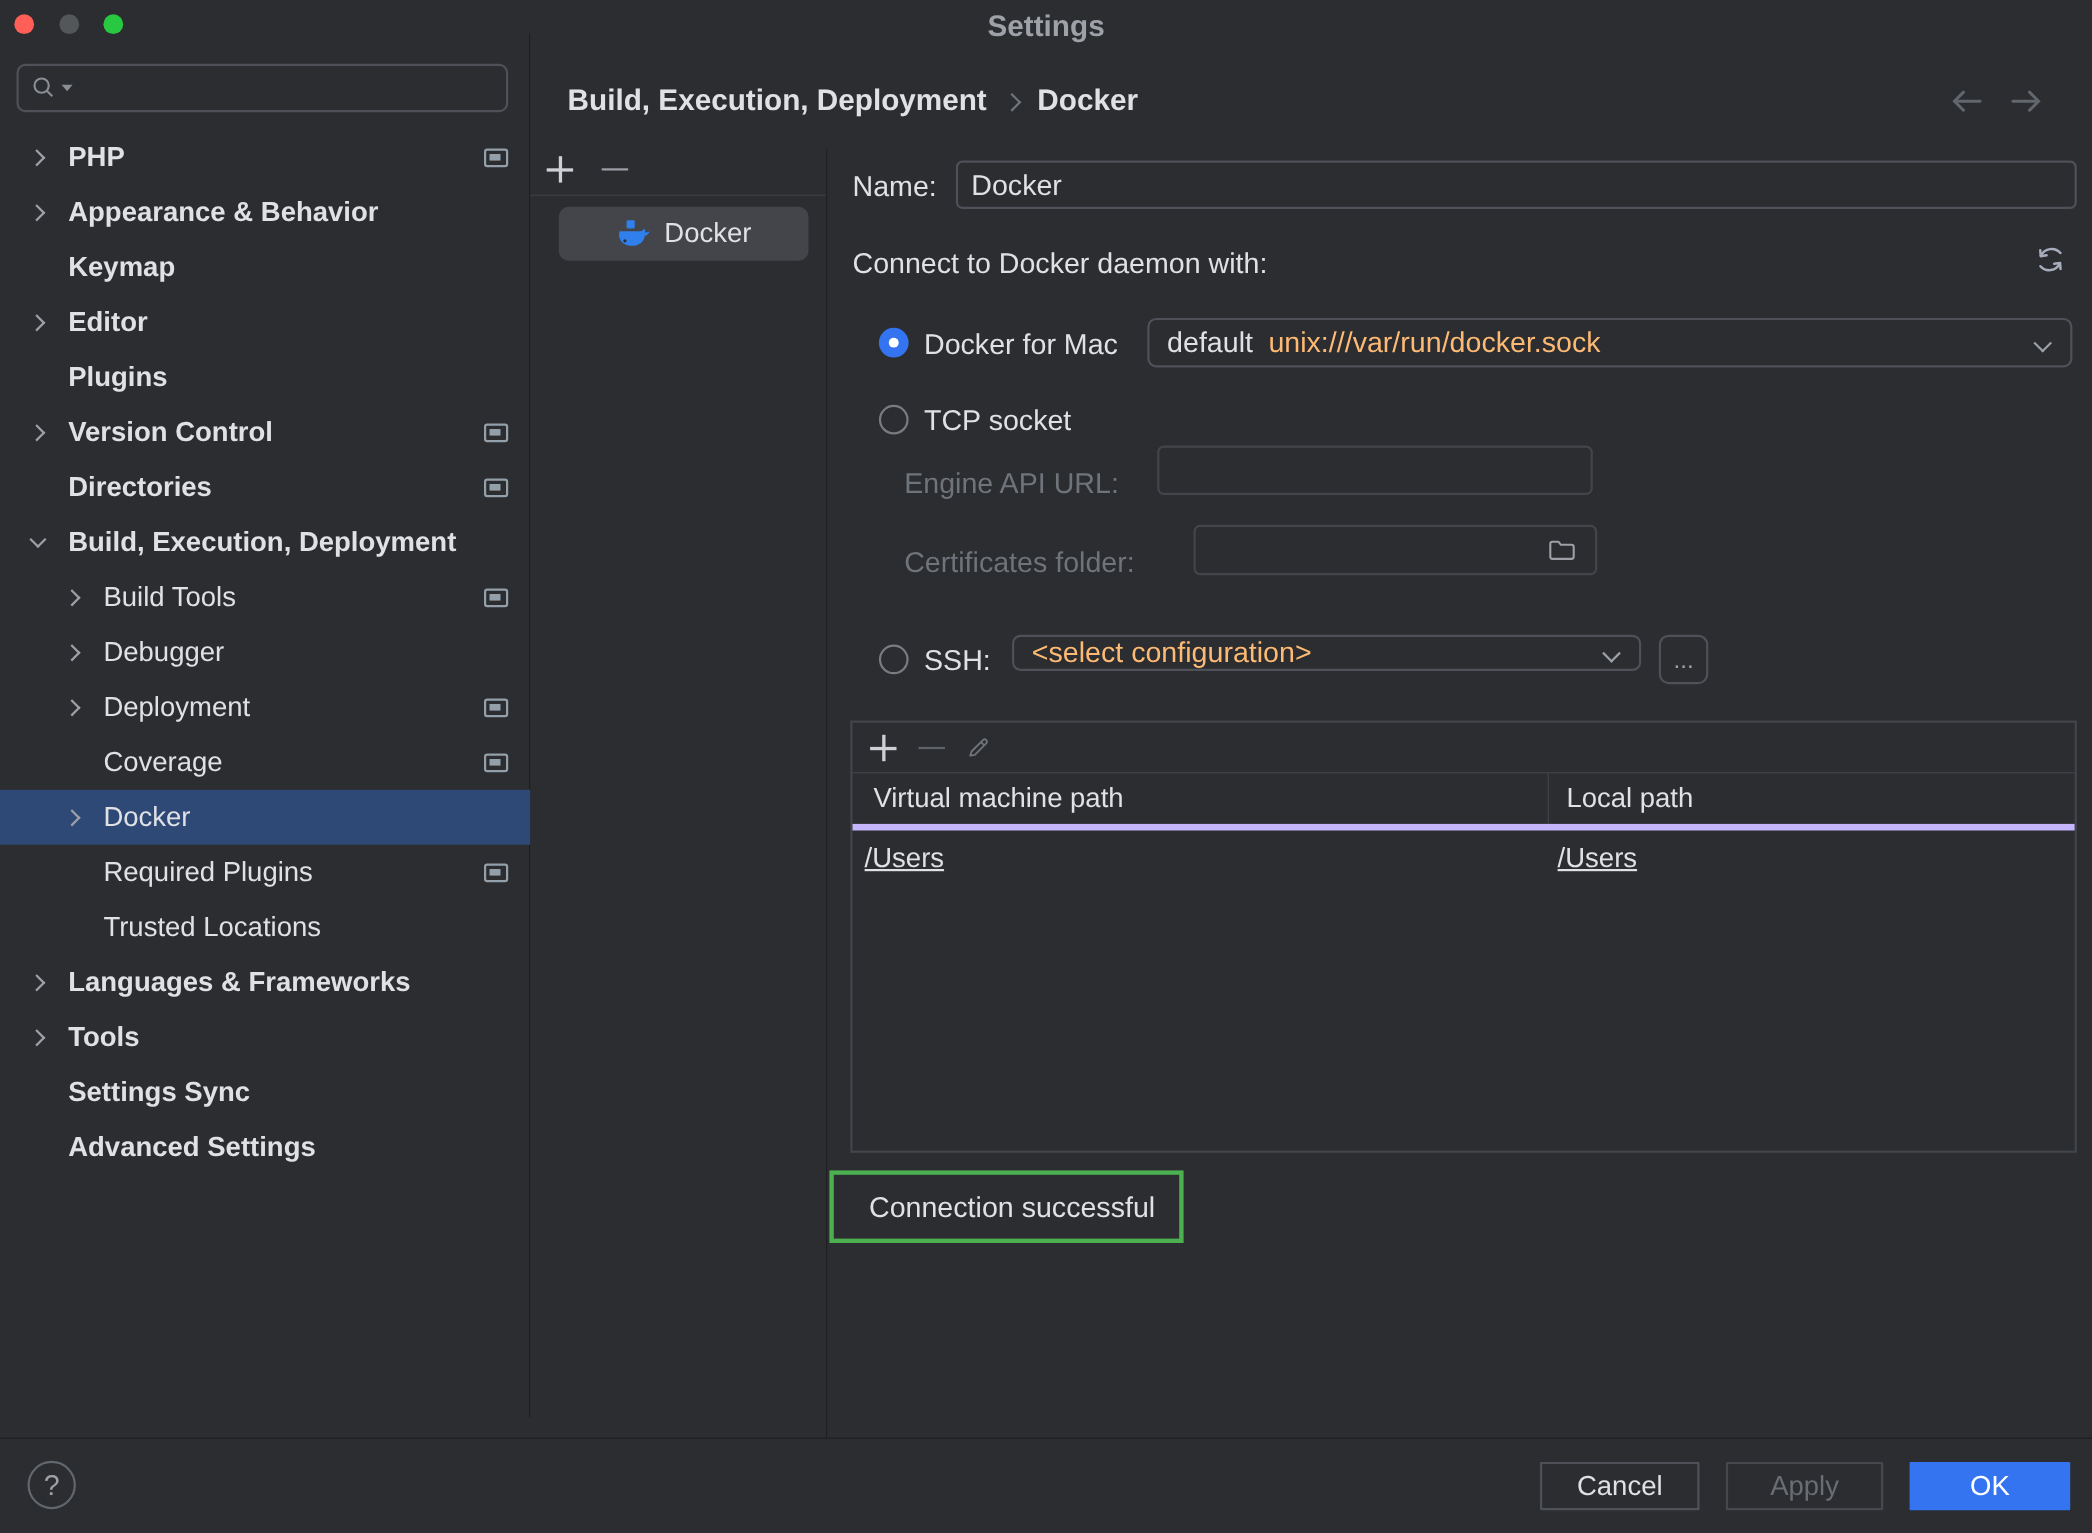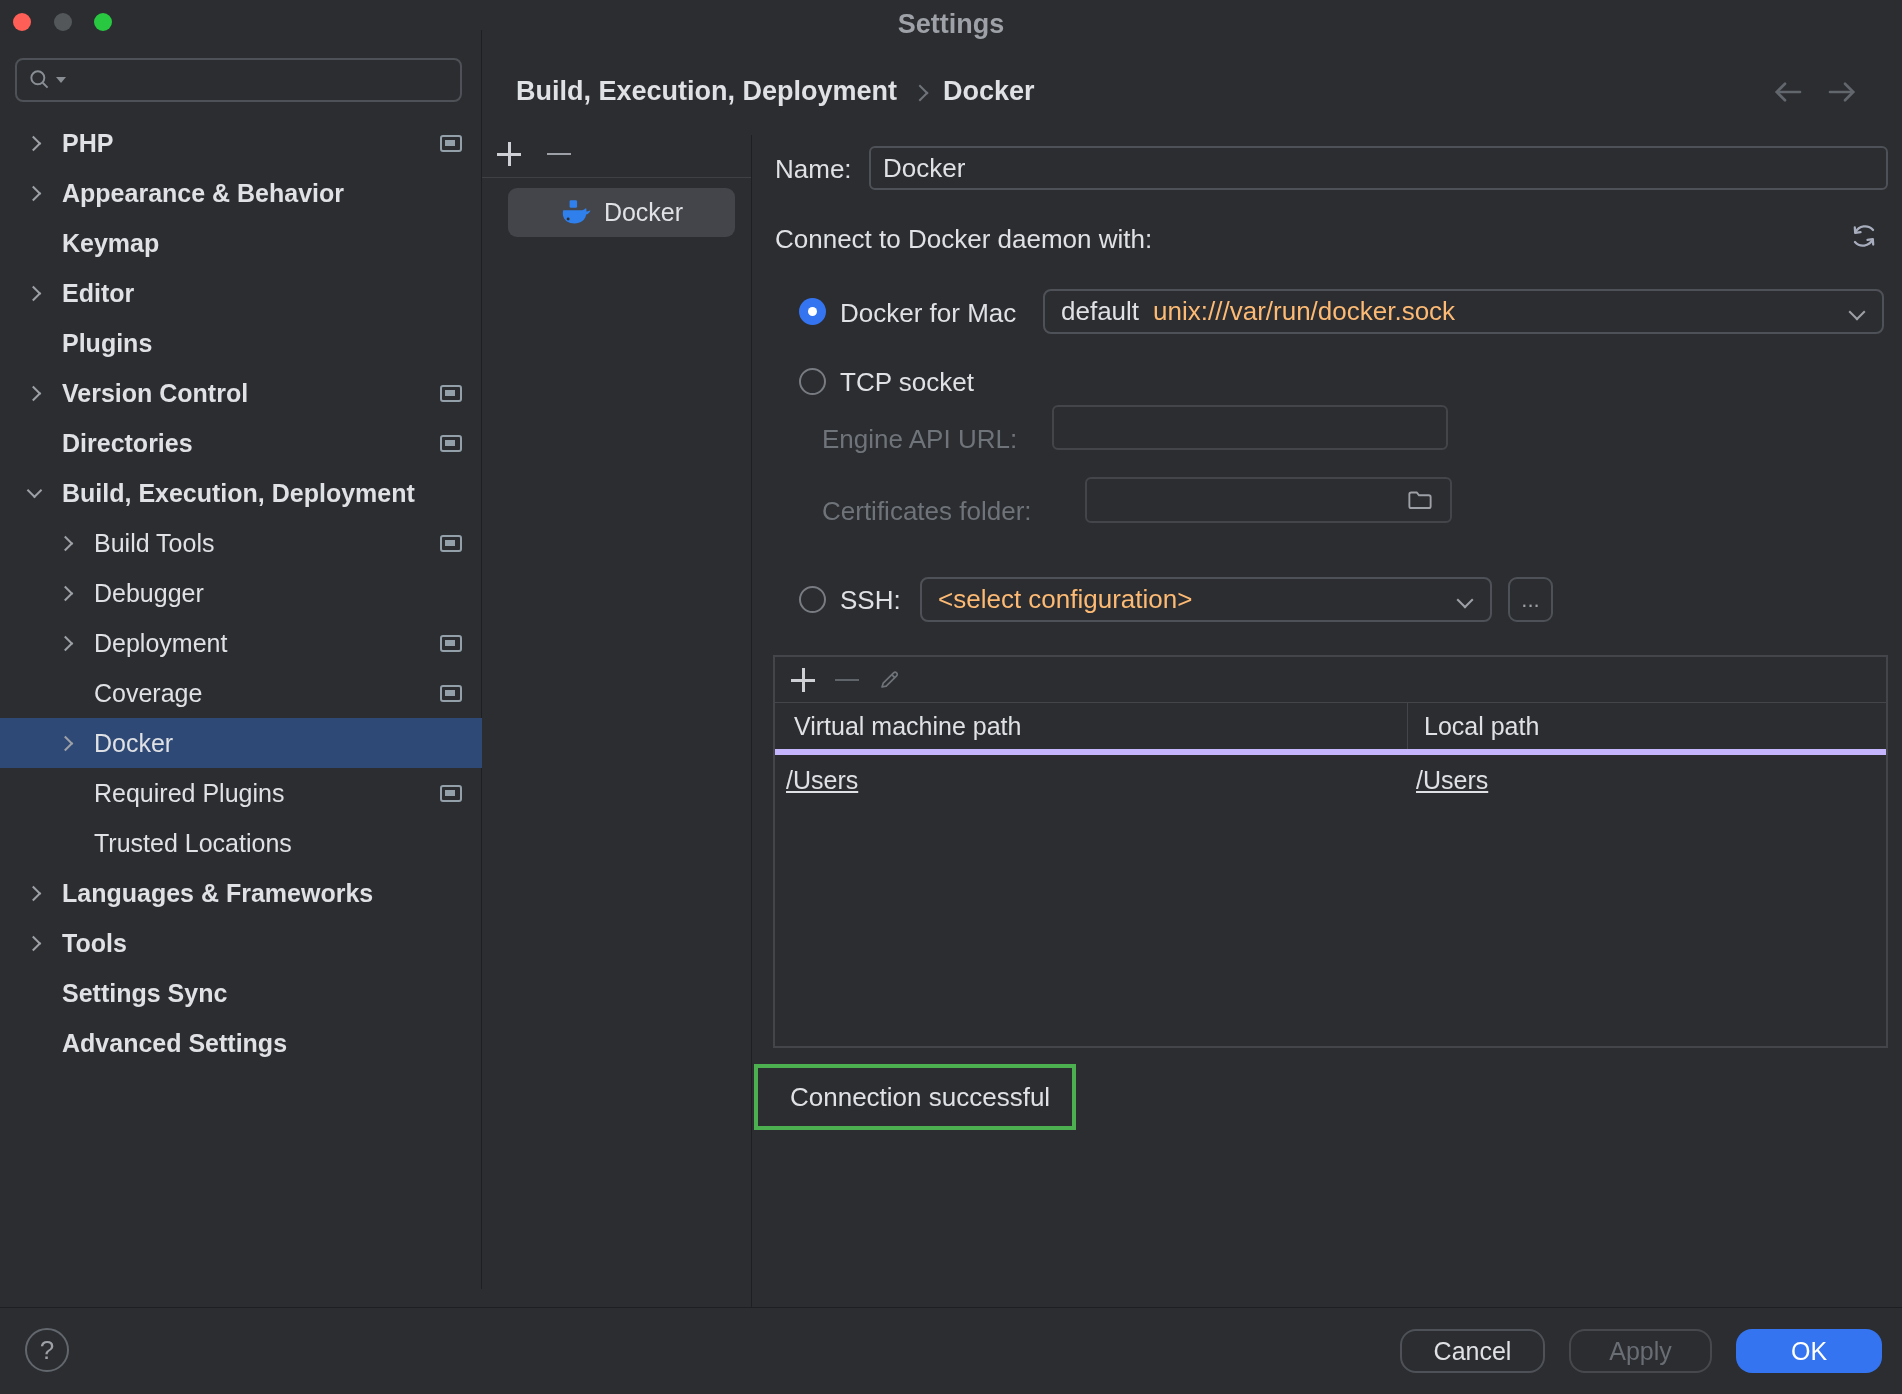--- a/index.html
+++ b/index.html
@@ -98,21 +98,21 @@
     border-right:2.5px solid #9DA0A6; border-bottom:2.5px solid #9DA0A6; transform:rotate(45deg); }
   #radio-tcp { left:47px; top:368px; }
   #tcp-label { left:88px; top:367px; }
   #engine-label { left:70px; top:423px; }
   #engine-input { left:300px; top:404px; width:396px; height:45px; }
   #cert-label { left:70px; top:494px; }
   #cert-input { left:333px; top:475px; width:367px; height:46px; padding-right:48px; }
   #folder-btn { position:absolute; left:655px; top:487px; width:26px; height:22px; }
   #radio-ssh { left:47px; top:451px; }
   #ssh-label { left:88px; top:450px; }
-  #ssh-combo { left:168px; top:442px; width:572px; height:45px; }
+  #ssh-combo { left:168px; top:442px; width:572px; height:33px; }
   #ssh-combo .hint { margin-left:0; }
   #ssh-more { position:absolute; left:756px; top:442px; width:45px; height:45px;
     border:2px solid #4E5157; border-radius:9px; color:#9DA0A6; font-size:22px;
     display:flex; align-items:center; justify-content:center; background:transparent; }
 
   
   #radio-tcp { top:233px; } #tcp-label { top:232px; }
   #engine-label { top:289px; } #engine-input { top:270px; }
   #cert-label { top:361px; } #cert-input { top:342px; } #folder-btn { top:354px; }
 
@@ -136,21 +136,21 @@
   #status-badge { position:absolute; left:2px; top:929px; width:322px; height:66px;
     border:4px solid #4CAF50; display:flex; align-items:center; padding-left:32px;
     font-size:26px; color:#DFE1E5; }
 
   
   #footer { position:absolute; left:0; top:1307px; width:1902px; height:87px;
     border-top:1px solid #1E1F22; }
   #help-btn { position:absolute; left:25px; top:20px; width:44px; height:44px; border-radius:50%;
     border:2px solid #62666D; color:#9DA0A6; font-size:26px; display:flex; align-items:center;
     justify-content:center; background:transparent; font-family:"Liberation Sans",sans-serif; }
-  .btn { position:absolute; top:21px; height:44px; border-radius:16px; font-size:25px;
+  .btn { position:absolute; top:21px; height:44px; border-radius:1px; font-size:25px;
     font-family:"Liberation Sans",sans-serif; display:flex; align-items:center; justify-content:center;
     background:transparent; border:2px solid #4E5157; color:#DFE1E5; }
   #cancel-btn { left:1400px; width:145px; }
   #apply-btn { left:1569px; width:143px; color:#696D74; border-color:#46484D; }
   #ok-btn { left:1736px; width:146px; background:#3574F0; border:none; color:#FFFFFF; }
 </style>
 </head>
 <body>
 
 <div class="window">

